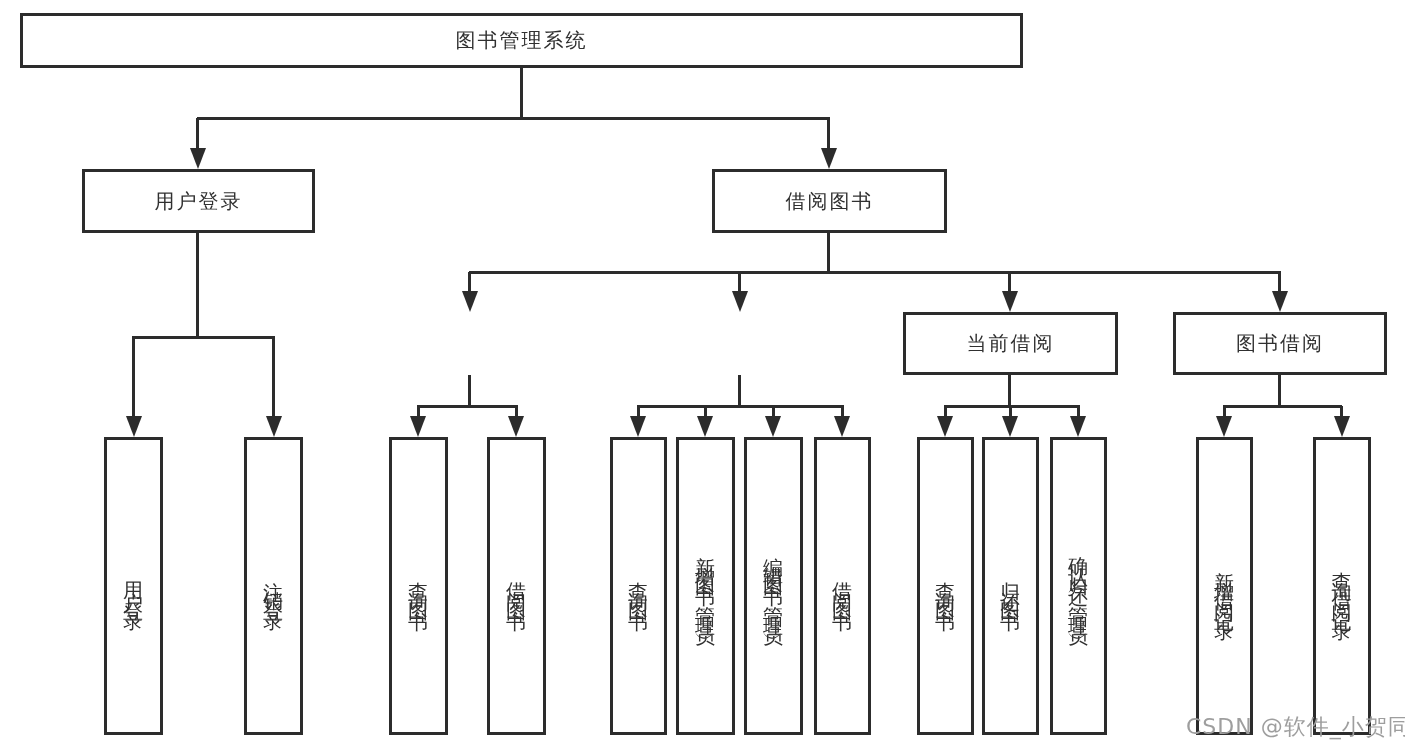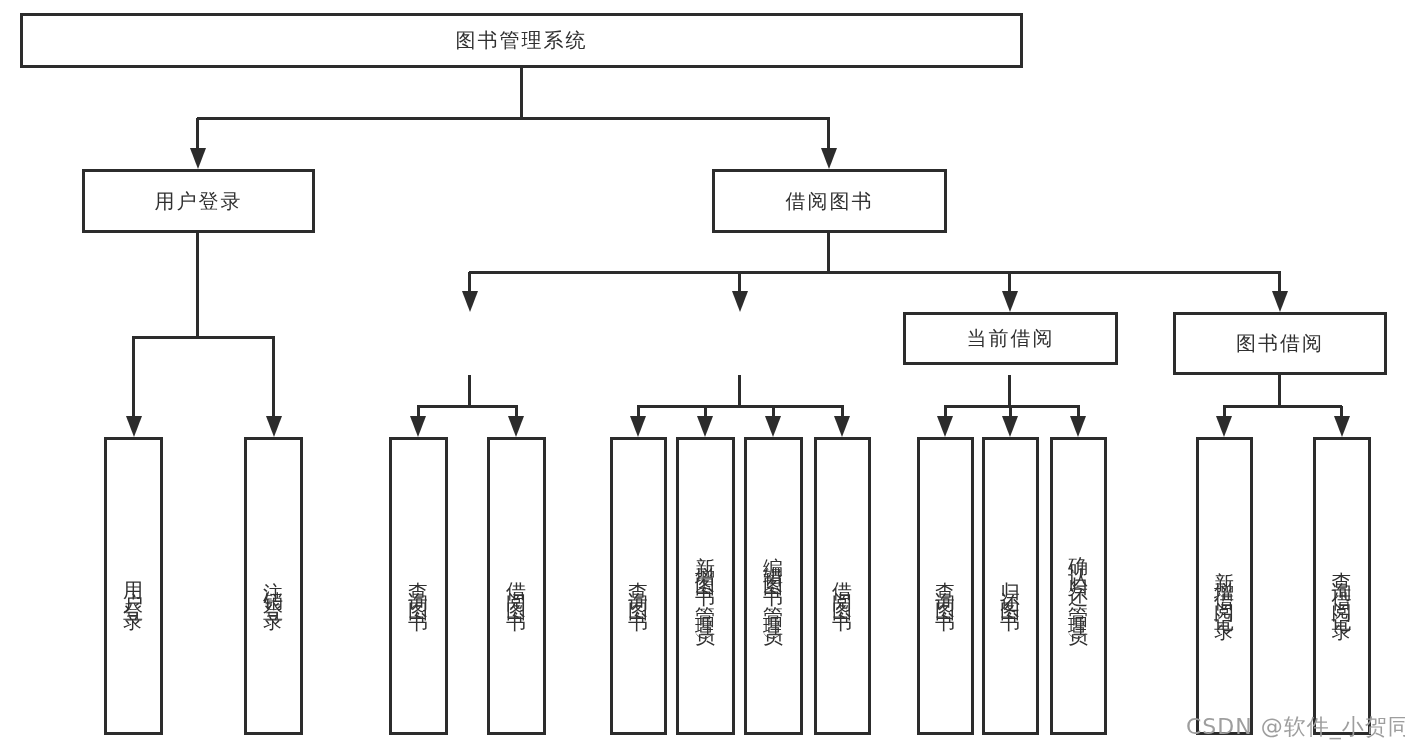--- a/index.html
+++ b/index.html
@@ -130,21 +130,21 @@
     <span class="hlabel">图书管理系统</span>
   </div>
 
   <div class="hbox" style="left:82px;top:169px;width:233px;height:64px;">
     <span class="hlabel">用户登录</span>
   </div>
   <div class="hbox" style="left:712px;top:169px;width:235px;height:64px;">
     <span class="hlabel">借阅图书</span>
   </div>
 
-  <div class="hbox" style="left:903px;top:312px;width:215px;height:53px;">
+  <div class="hbox" style="left:903px;top:312px;width:215px;height:63px;">
     <span class="hlabel">当前借阅</span>
   </div>
   <div class="hbox" style="left:1173px;top:312px;width:214px;height:63px;">
     <span class="hlabel">图书借阅</span>
   </div>
 
   <div class="vbox" style="left:104px;top:437px;width:59px;height:298px;">
     <span class="vlabel">用户登录</span>
   </div>
   <div class="vbox" style="left:244px;top:437px;width:59px;height:298px;">

